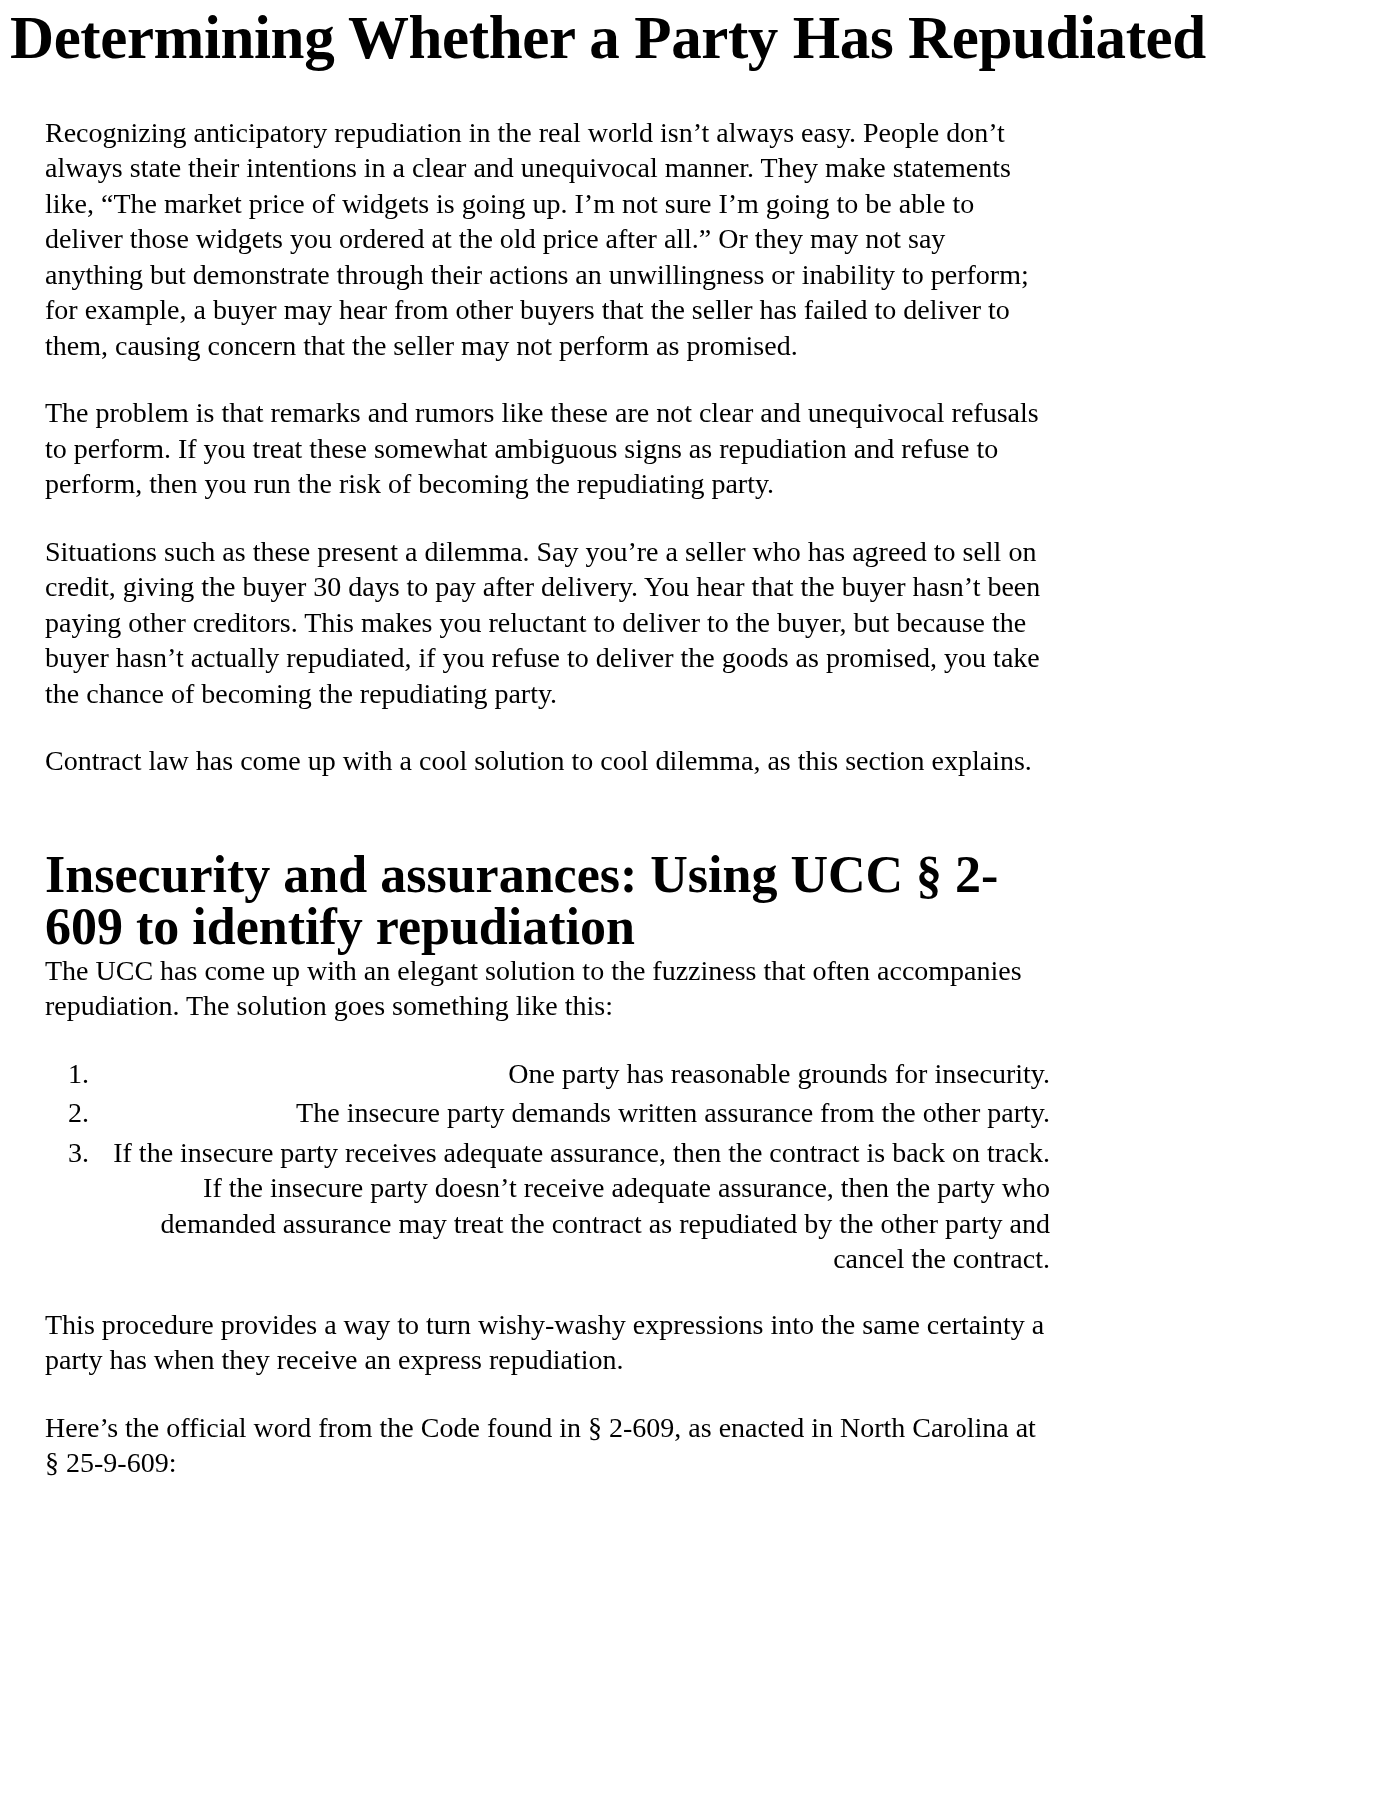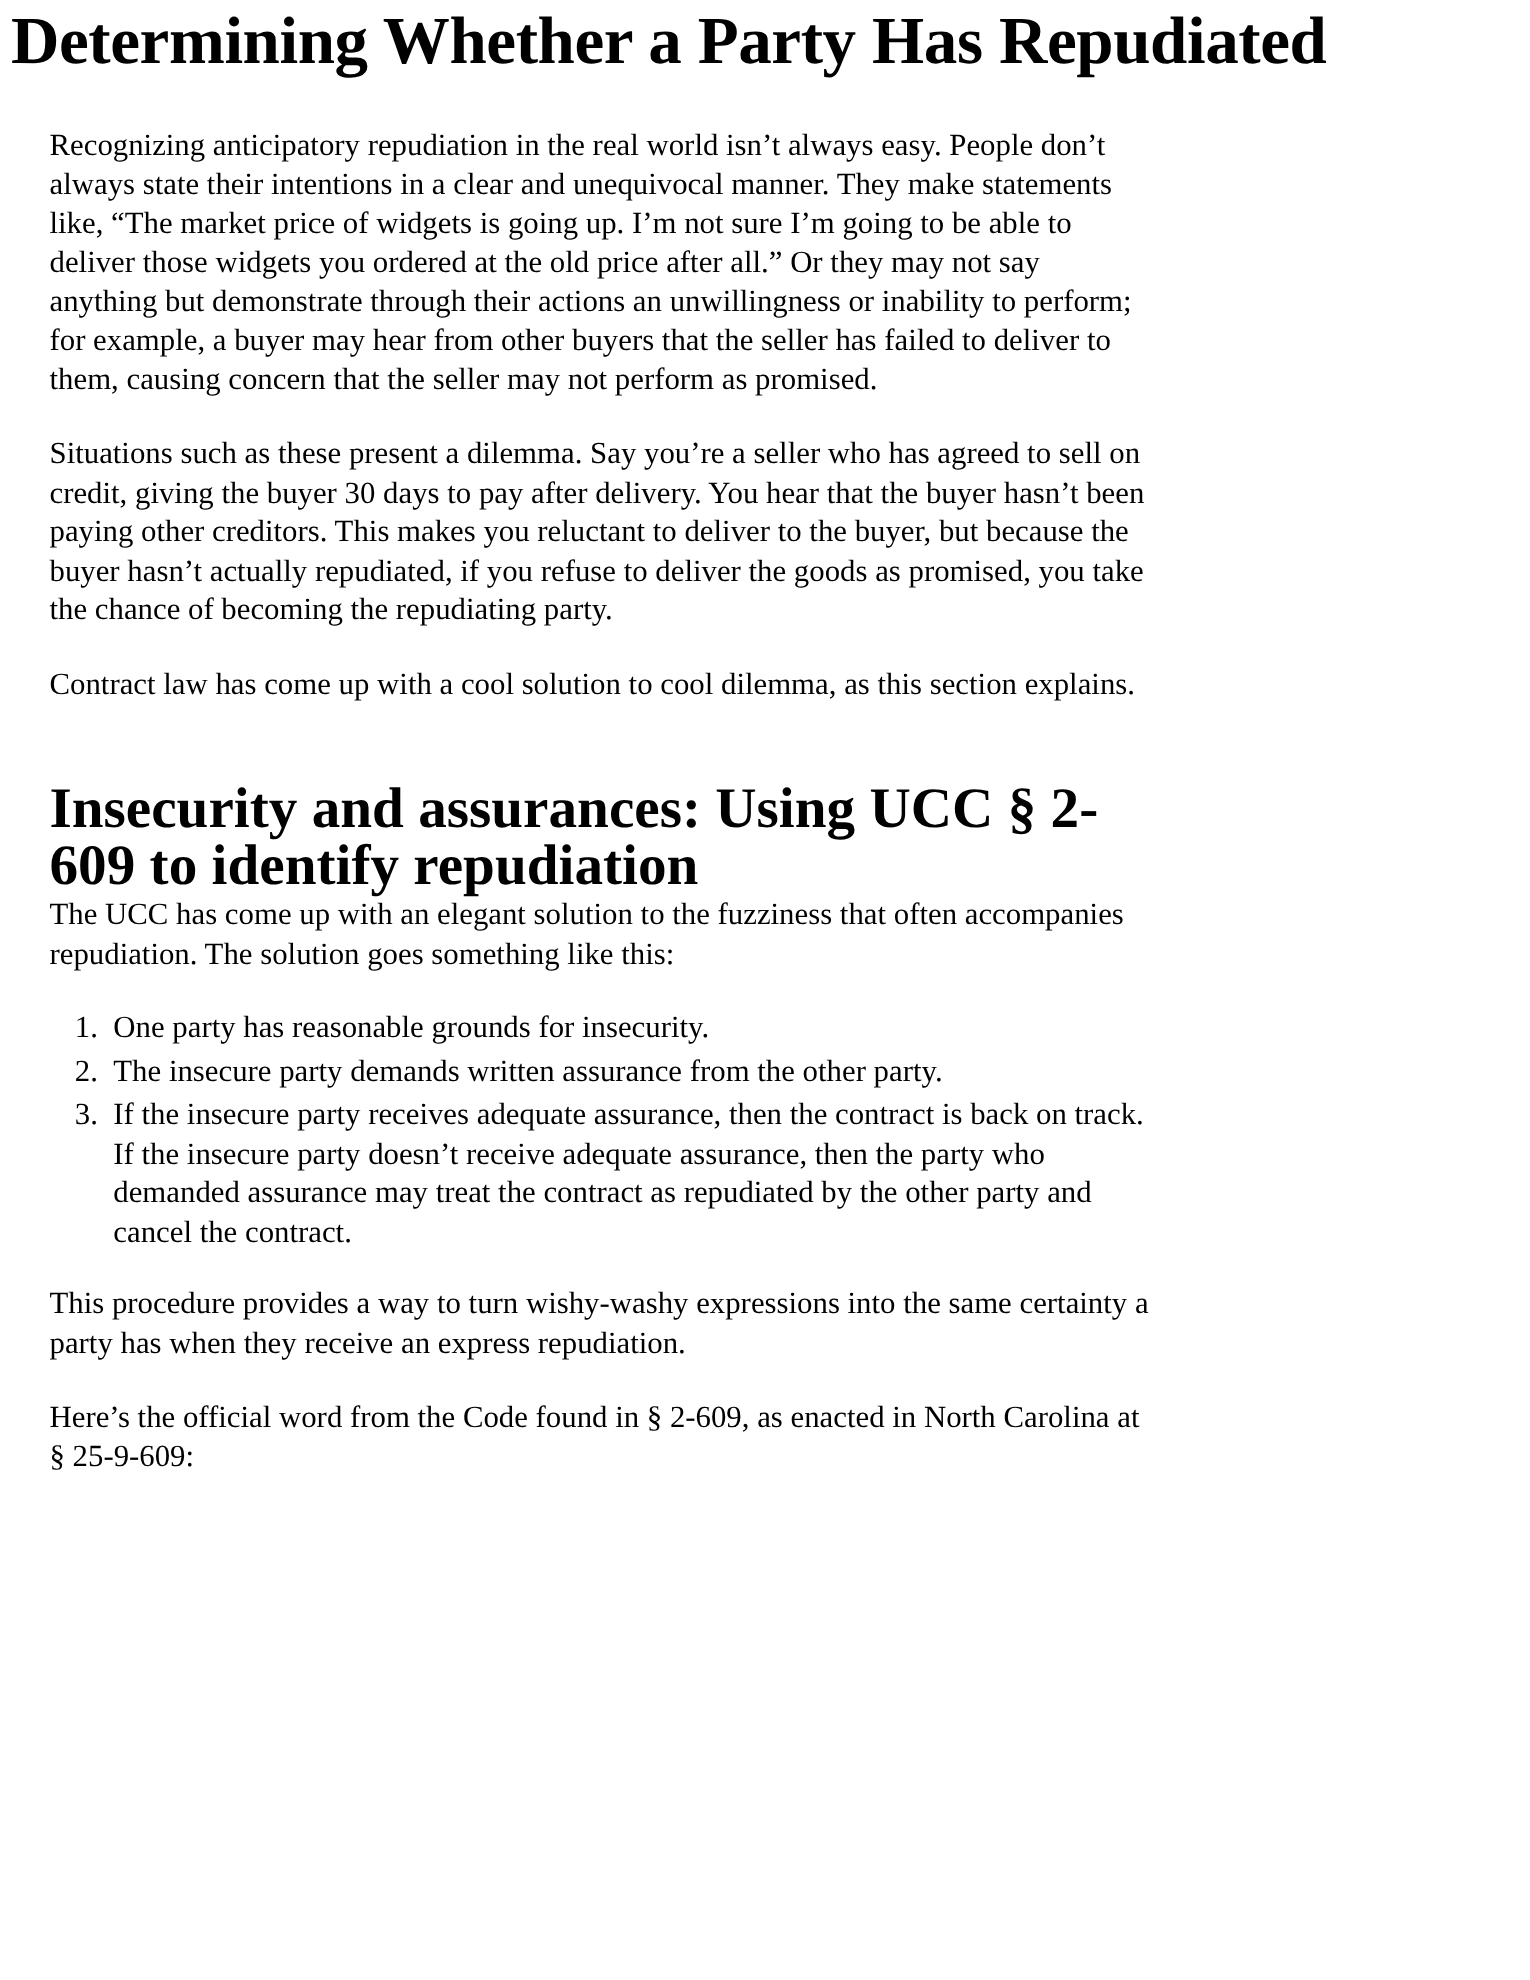--- a/index.html
+++ b/index.html
@@ -68,20 +68,21 @@
   .after-heading {
     margin-top: 42px;
   }
 
   
   ol.proc-list {
     margin: 0 0 30px 0;
     padding: 0;
     list-style: none;
     counter-reset: proc;
+    text-align: right;
   }
   ol.proc-list > li {
     position: relative;
     margin: 0 0 4px 0;
     padding-left: 58px;
     font-size: 28px;
     line-height: 35.5px;
     max-width: 1090px;
   }
   ol.proc-list > li::before {
@@ -109,20 +110,21 @@
 <body>
 
 <div class="page">
 
   <h1 class="doc-title">Determining Whether a Party Has Repudiated</h1>
 
   <div class="content">
 
     <p class="body-para">Recognizing anticipatory repudiation in the real world isn’t always easy. People don’t always state their intentions in a clear and unequivocal manner. They make statements like, “The market price of widgets is going up. I’m not sure I’m going to be able to deliver those widgets you ordered at the old price after all.” Or they may not say anything but demonstrate through their actions an unwillingness or inability to perform; for example, a buyer may hear from other buyers that the seller has failed to deliver to them, causing concern that the seller may not perform as promised.</p>
 
+    <p class="body-para">The problem is that remarks and rumors like these are not clear and unequivocal refusals to perform. If you treat these somewhat ambiguous signs as repudiation and refuse to perform, then you run the risk of becoming the repudiating party.</p>
 
     <p class="body-para">Situations such as these present a dilemma. Say you’re a seller who has agreed to sell on credit, giving the buyer 30 days to pay after delivery. You hear that the buyer hasn’t been paying other creditors. This makes you reluctant to deliver to the buyer, but because the buyer hasn’t actually repudiated, if you refuse to deliver the goods as promised, you take the chance of becoming the repudiating party.</p>
 
     <p class="body-para">Contract law has come up with a cool solution to cool dilemma, as this section explains.</p>
 
     <h2 class="section-heading">Insecurity and assurances: Using UCC § 2-609 to identify repudiation</h2>
 
     <p class="body-para after-heading">The UCC has come up with an elegant solution to the fuzziness that often accompanies repudiation. The solution goes something like this:</p>
 
     <ol class="proc-list">

